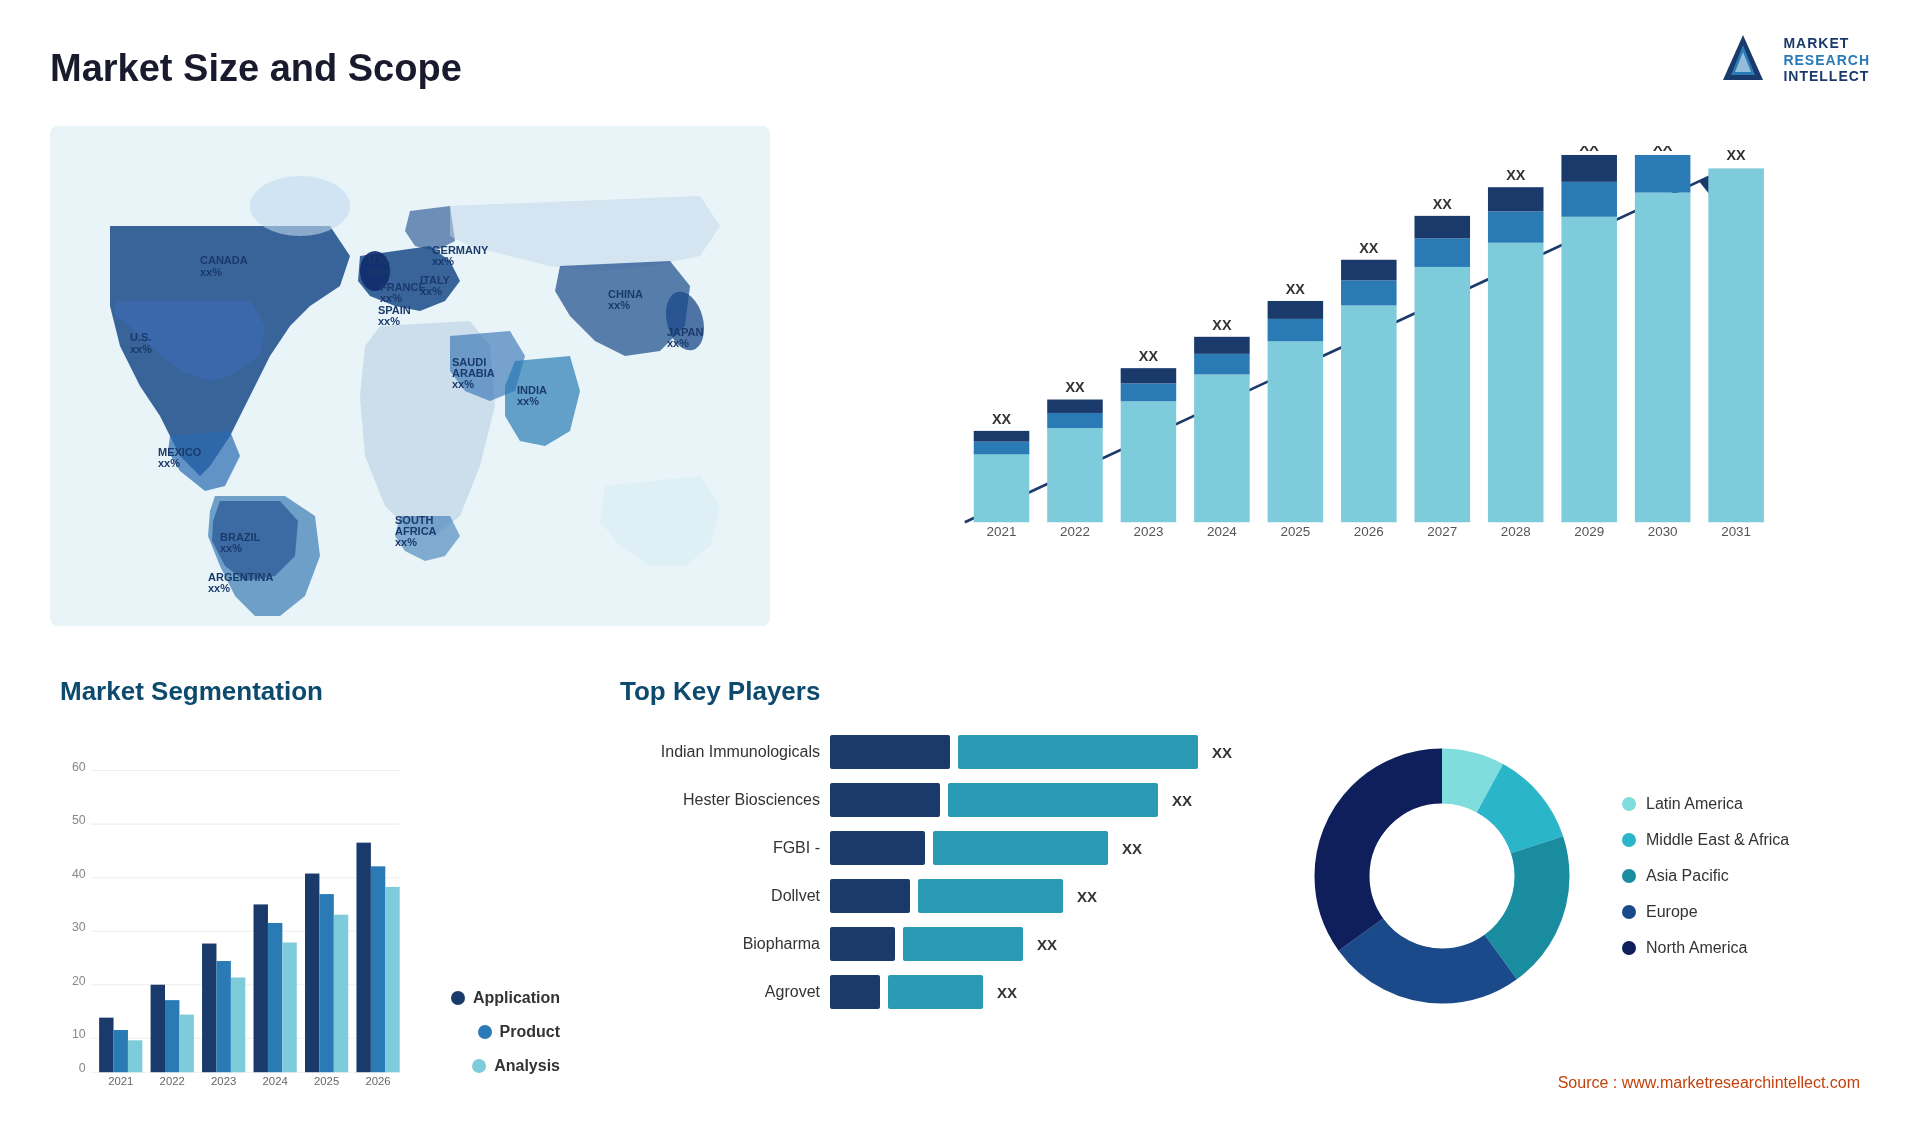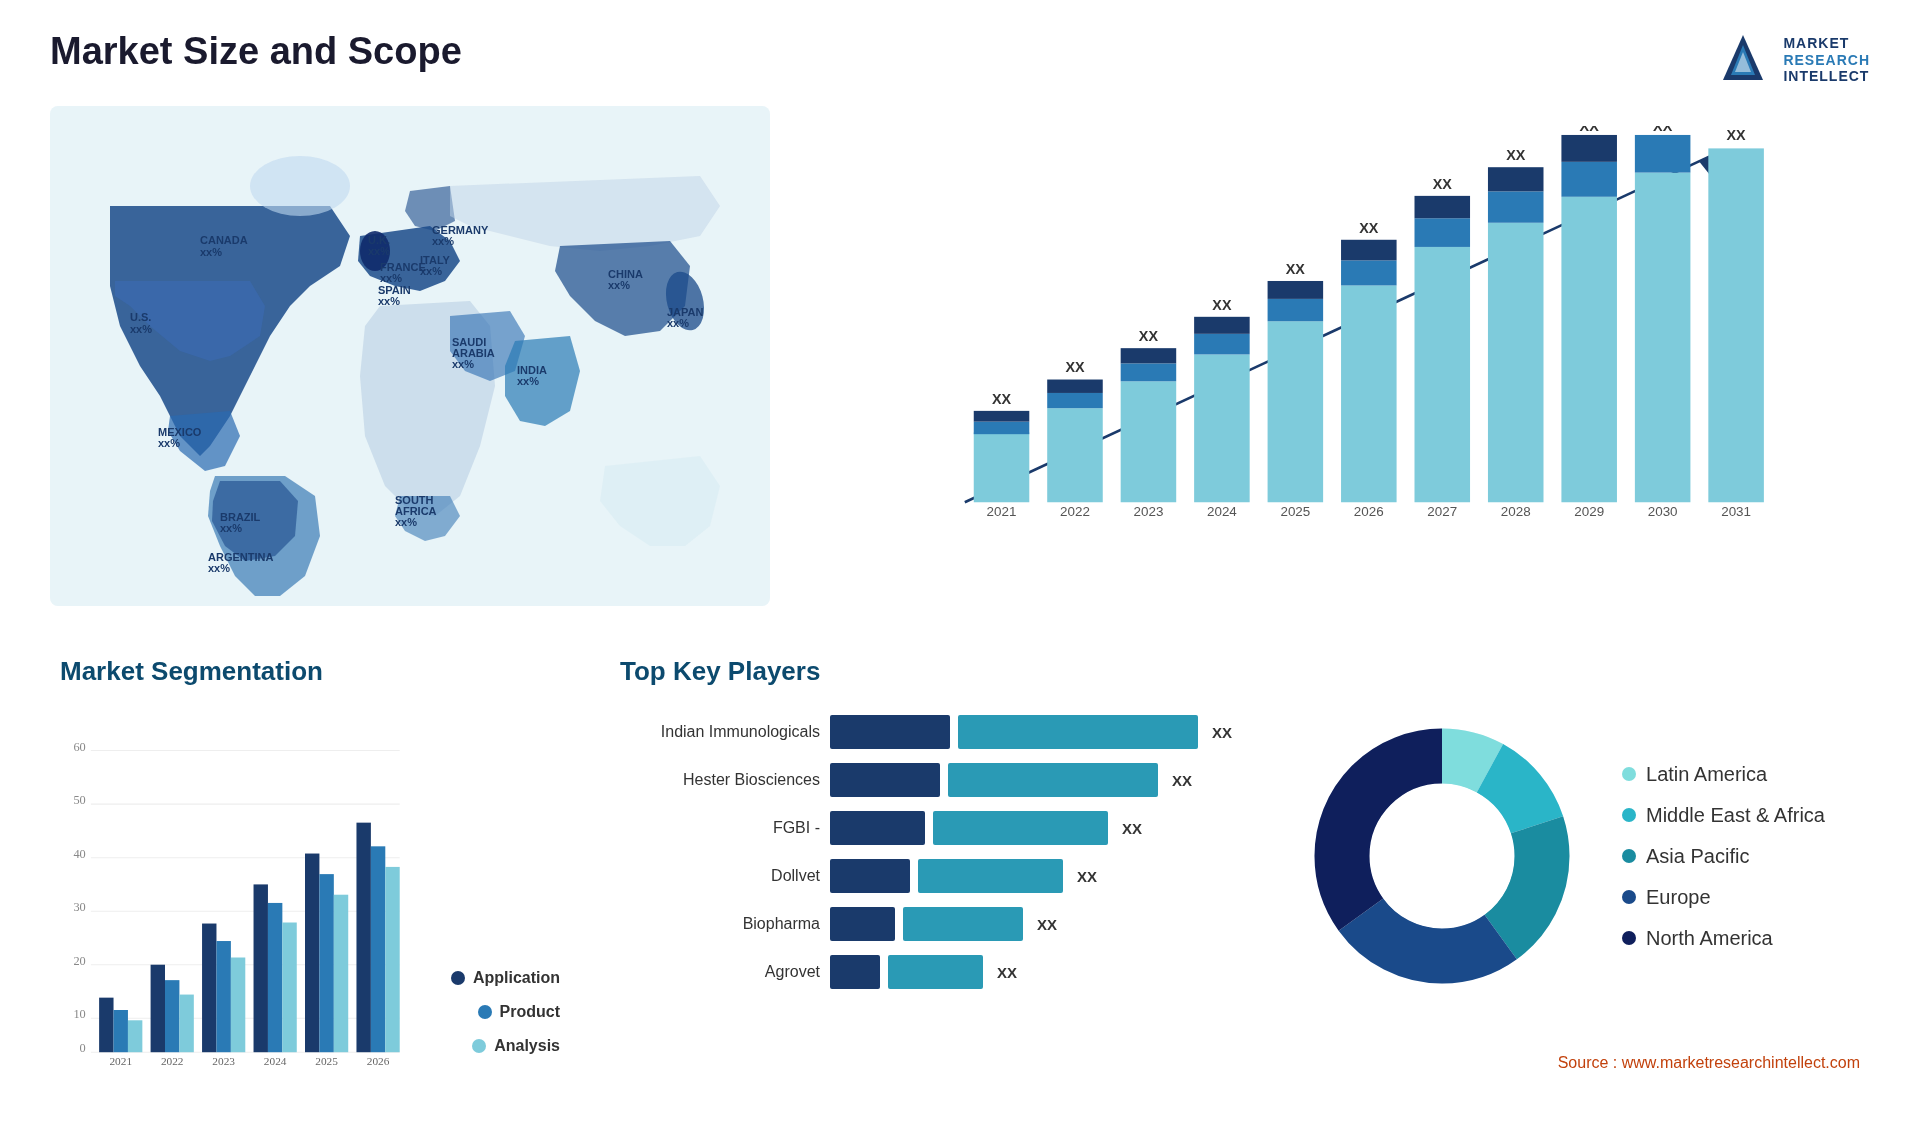--- a/index.html
+++ b/index.html
@@ -14,22 +14,22 @@
     .page {
       width: 1920px;
       min-height: 1146px;
       padding: 30px 50px 30px 50px;
       position: relative;
     }
     
     .header {
       display: flex;
       justify-content: space-between;
-      align-items: flex-start;
-      margin-bottom: 16px;
+      align-items: flex-end;
+      margin-bottom: 36px;
       gap: 16px;
     }
     .page-title {
       font-size: 38px;
       font-weight: 700;
       color: #1a1a2e;
     }
     .logo-area {
       display: flex;
       align-items: center;
@@ -99,21 +99,20 @@
     }
     .seg-content {
       display: flex;
       gap: 20px;
       align-items: flex-end;
       height: 380px;
     }
     .seg-chart {
       flex: 1;
       height: 100%;
-      font-family: Liberation Serif, serif;
     }
     .seg-legend {
       flex: 0 0 130px;
       display: flex;
       flex-direction: column;
       gap: 16px;
       padding-bottom: 40px;
       justify-content: flex-end;
     }
     .legend-item {
@@ -194,21 +193,21 @@
     .regional-legend {
       flex: 1;
       display: flex;
       flex-direction: column;
       gap: 18px;
     }
     .regional-legend-item {
       display: flex;
       align-items: center;
       gap: 10px;
-      font-size: 20px;
+      font-size: 16px;
       color: #333;
     }
     .regional-legend-dot {
       width: 14px;
       height: 14px;
       border-radius: 50%;
       flex-shrink: 0;
     }
 
     .source-text {

